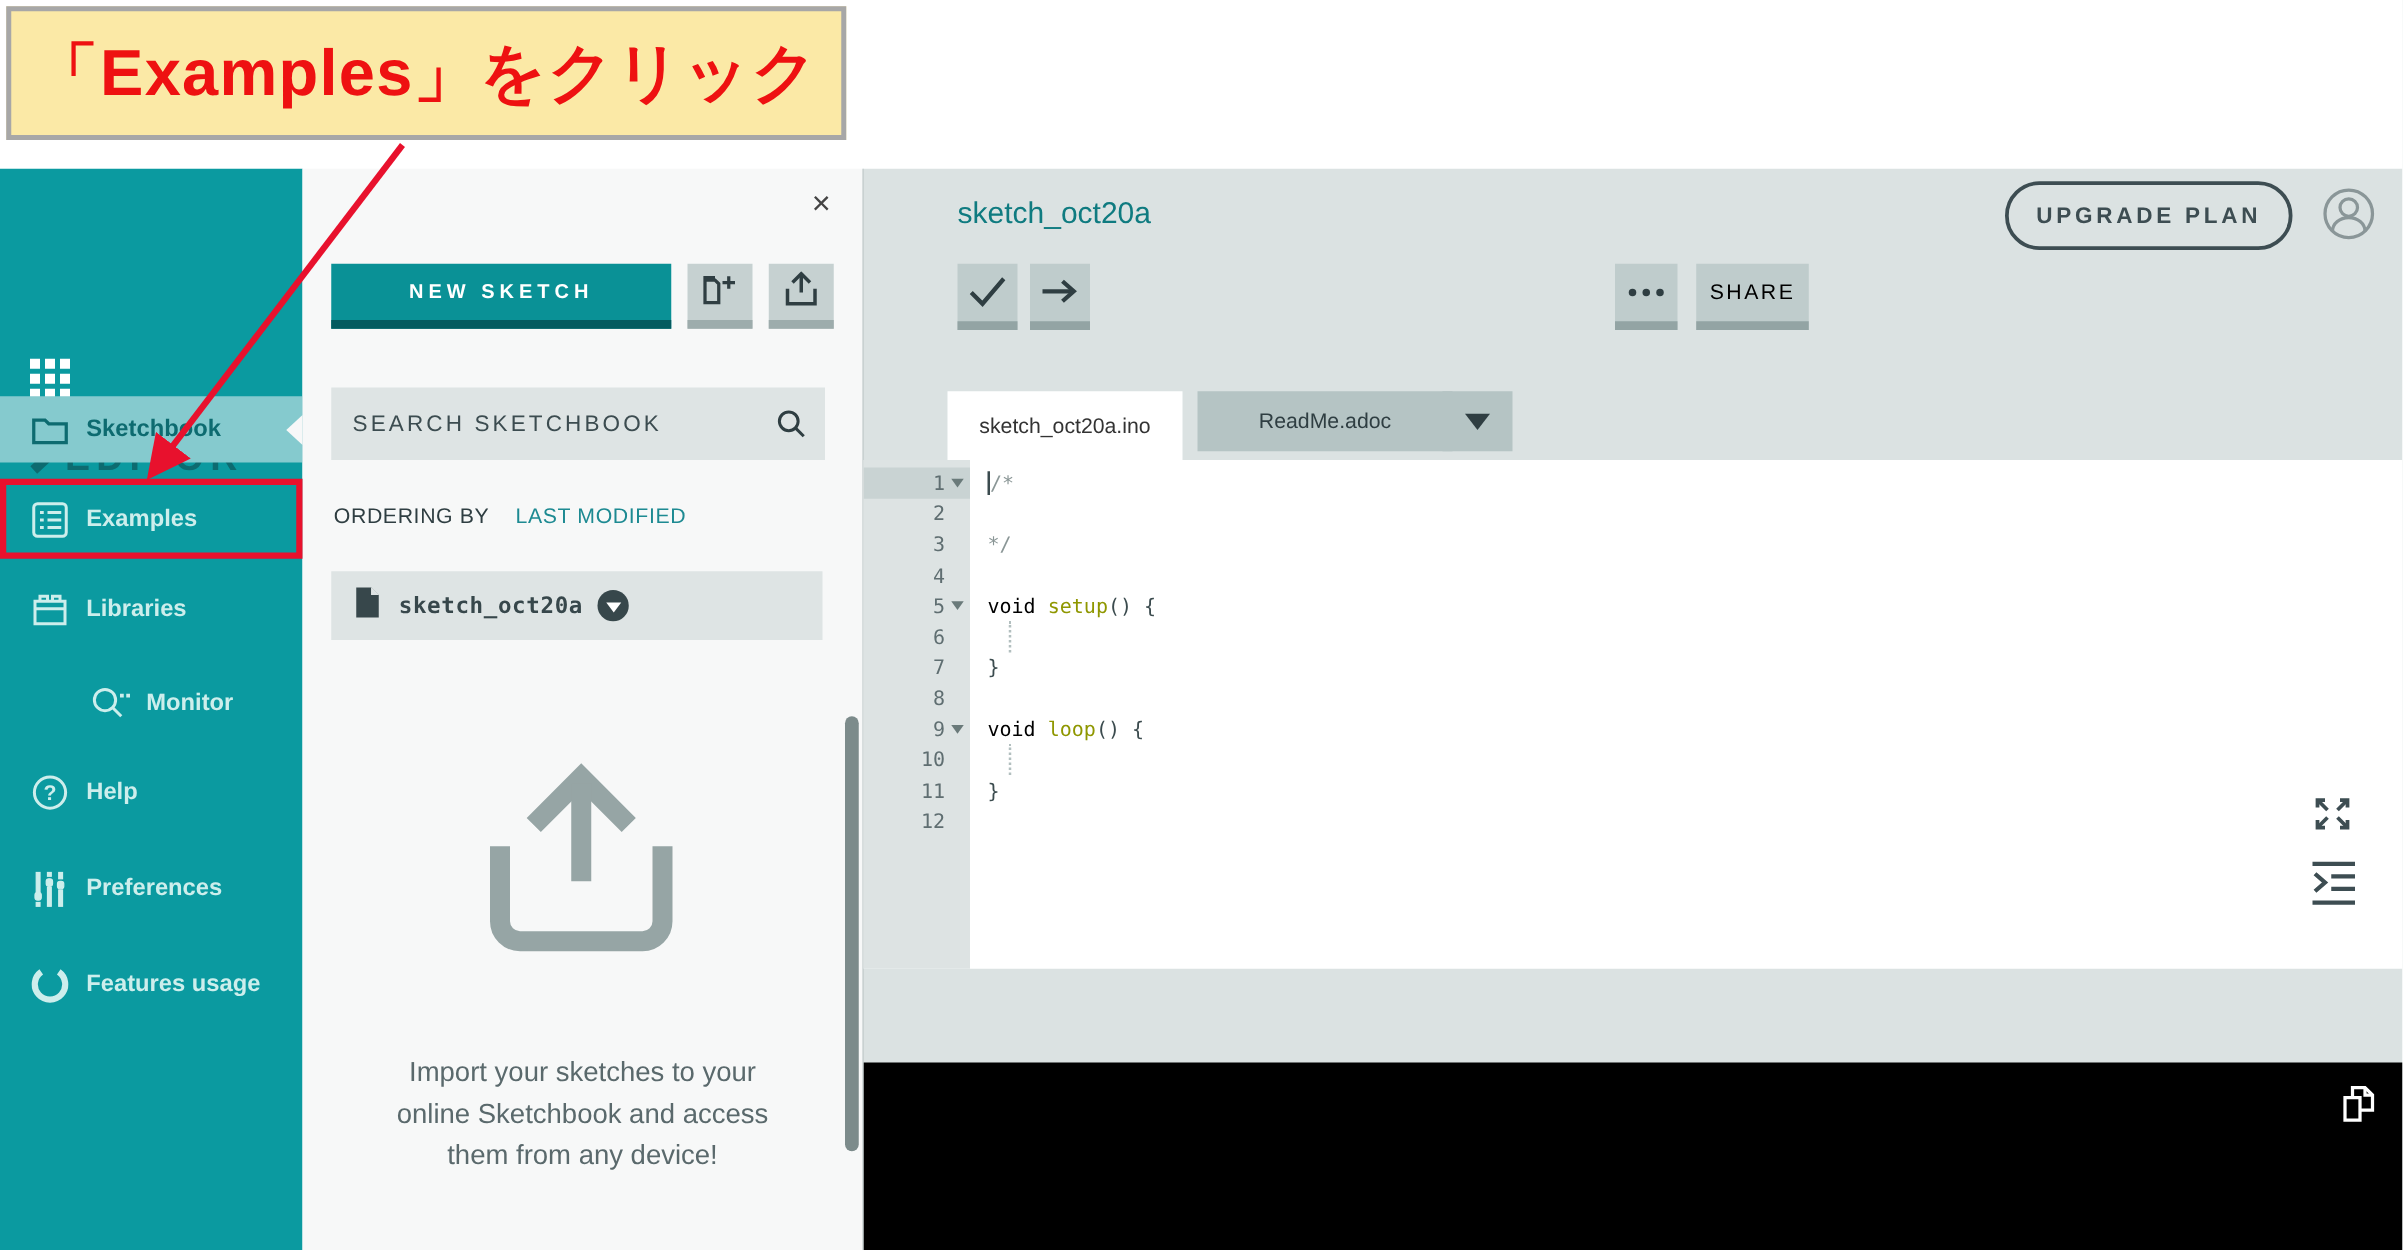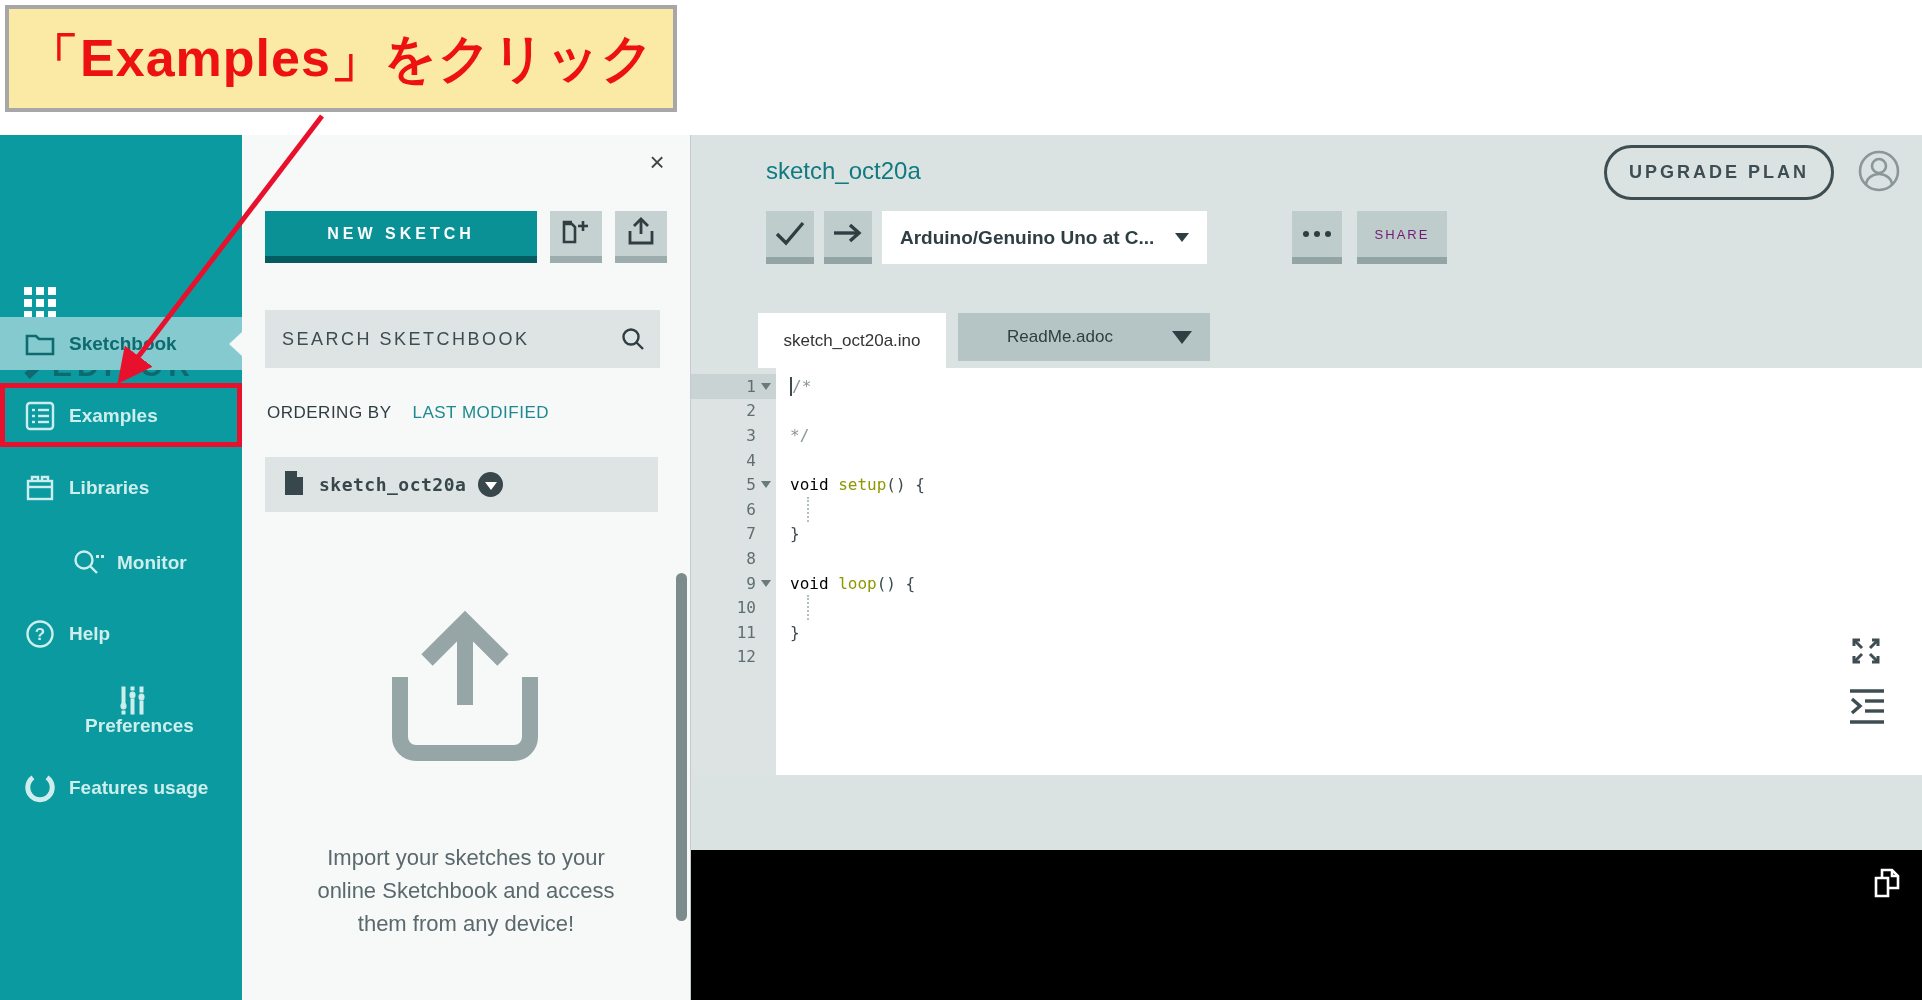--- a/index.html
+++ b/index.html
@@ -59,21 +59,21 @@
     border-left:1px solid #c3cccc; }
   #sketch-title { position:absolute; left:75px; top:22px; font-size:24px; color:#0f7b80; }
   #upgrade-plan { position:absolute; left:913px; top:10px; width:230px; height:55px; border-radius:30px;
     border:3px solid #3d4d52; background:transparent; color:#3d4d52; font-size:18px; font-weight:bold;
     letter-spacing:3px; cursor:pointer; font-family:"Liberation Sans",sans-serif; }
   #avatar { position:absolute; left:1167px; top:15px; width:42px; height:42px; cursor:pointer; }
   .tool-btn { position:absolute; top:76px; height:53px; background:#bfcccc; border:none;
     border-bottom:7px solid #93a4a4; cursor:pointer; display:flex; align-items:center; justify-content:center; }
   #btn-verify { left:75px; width:48px; } #btn-upload { left:133px; width:48px; }
   #btn-more { left:601px; width:50px; } 
-  #btn-share { left:666px; width:90px; font-size:13px; letter-spacing:2px; color:#701a75;
+  #btn-share { left:666px; width:90px; font-size:17px; letter-spacing:2px; color:#000000;
     font-family:"Liberation Sans",sans-serif; }
   #board-select { position:absolute; left:191px; top:76px; width:325px; height:53px; background:#fff;
     display:flex; align-items:center; padding:0 18px; cursor:pointer; }
   #board-select .board-label { font-size:19px; font-weight:bold; color:#2f3e42; flex:1; }
   #board-select .dd-caret { border-left:7px solid transparent; border-right:7px solid transparent;
     border-top:9px solid #2f3e42; }
   .dots { display:flex; gap:5px; }
   .dots i { width:6px; height:6px; border-radius:50%; background:#2f3e42; }
 
   .tab { position:absolute; top:178px; display:flex; align-items:center; justify-content:center;
@@ -194,21 +194,21 @@
         </div>
         <div class="sb-item" style="top: 472px;">
           <span class="sb-icon">
             <svg width="30" height="30" viewBox="0 0 30 30">
               <circle cx="15" cy="15" r="12.5" fill="none" stroke="currentColor" stroke-width="2.4"></circle>
               <text x="15" y="21" text-anchor="middle" font-size="17" font-weight="bold" fill="currentColor" font-family="Liberation Sans, sans-serif">?</text>
             </svg>
           </span>
           <span class="sb-label">Help</span>
         </div>
-        <div class="sb-item" style="top: 549px; flex-direction: column;">
+        <div class="sb-item" style="top: 549px;">
           <span class="sb-icon">
             <svg width="28" height="30" viewBox="0 0 28 30">
               <g stroke="currentColor" fill="currentColor">
                 <rect x="3" y="2" width="3" height="16"></rect>
                 <rect x="2" y="18" width="5" height="6" rx="2"></rect>
                 <rect x="3" y="26" width="3" height="3"></rect>
                 <rect x="12" y="2" width="3" height="3"></rect>
                 <rect x="11" y="7" width="5" height="6" rx="2"></rect>
                 <rect x="12" y="14" width="3" height="15"></rect>
                 <rect x="21" y="2" width="3" height="5"></rect>
@@ -313,24 +313,20 @@
       </span>
     </button>
     <button class="tool-btn" id="btn-upload">
       <span>
         <svg width="32" height="24" viewBox="0 0 32 24">
             <line x1="2" y1="12" x2="26" y2="12" stroke="#2f3e42" stroke-width="3.4"></line>
             <polyline points="18,4 27,12 18,20" fill="none" stroke="#2f3e42" stroke-width="3.4"></polyline>
           </svg>
       </span>
     </button>
-    <div id="board-select">
-      <span class="board-label">Arduino/Genuino Uno at C...</span>
-      <i class="dd-caret"></i>
-    </div>
     <button class="tool-btn" id="btn-more">
       <span class="dots">
           <i></i>
           <i></i>
           <i></i>
         </span>
     </button>
     <button class="tool-btn" id="btn-share">SHARE</button>
 
     <div id="tabs">

